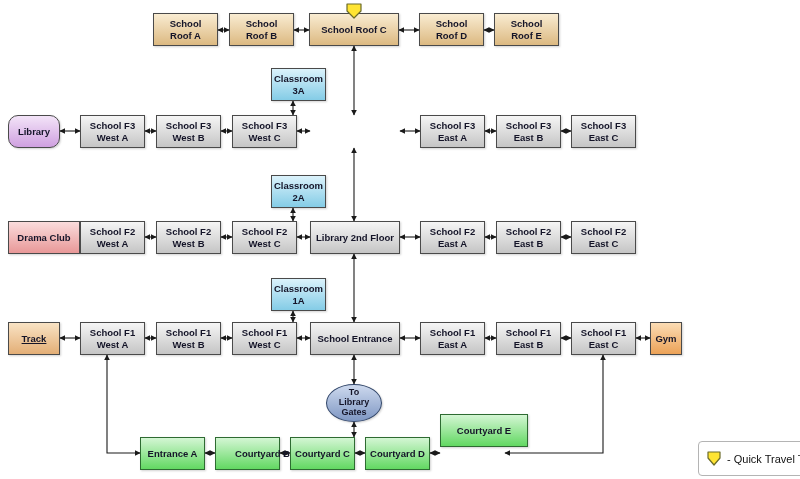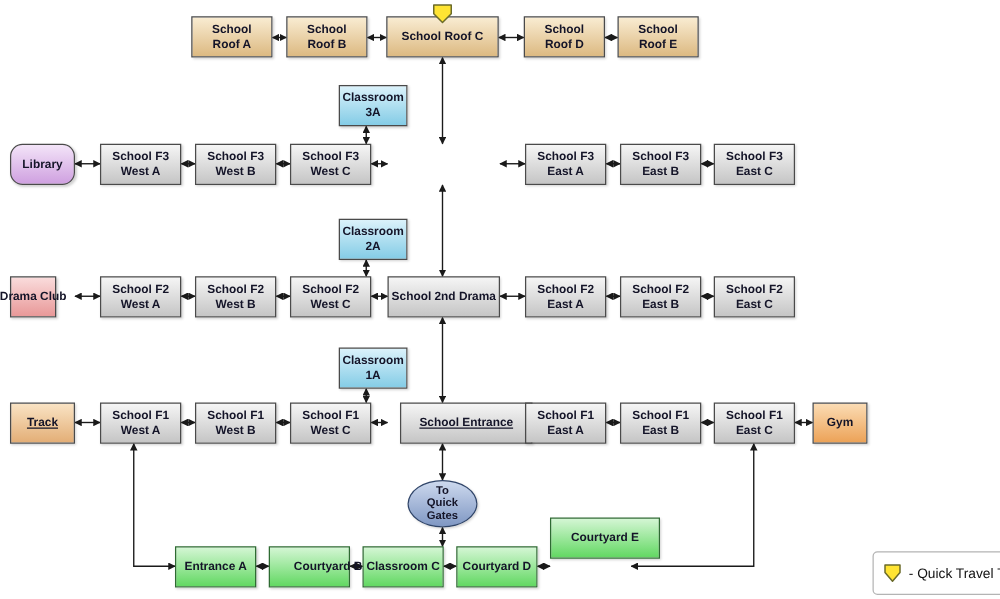--- a/index.html
+++ b/index.html
@@ -167,37 +167,37 @@
 East B</span>
       </div>
       <div class="node" style="left: 571px; top: 115px; width: 65px; height: 33px; background: linear-gradient(rgb(245, 245, 245), rgb(197, 197, 197)); border-color: rgb(74, 74, 74);">
         <span>School F3
 East C</span>
       </div>
       <div class="node" style="left: 271px; top: 175px; width: 55px; height: 33px; background: linear-gradient(rgb(219, 242, 251), rgb(132, 204, 230)); border-color: rgb(74, 74, 74);">
         <span>Classroom
 2A</span>
       </div>
-      <div class="node" style="left: 8px; top: 221px; width: 37px; height: 33px; background: linear-gradient(rgb(250, 220, 220), rgb(232, 152, 152)); border-color: rgb(74, 74, 74);">
+      <div class="node" style="left: 8px; top: 221px; width: 72px; height: 33px; background: linear-gradient(rgb(250, 220, 220), rgb(232, 152, 152)); border-color: rgb(74, 74, 74);">
         <span>Drama Club</span>
       </div>
       <div class="node" style="left: 80px; top: 221px; width: 65px; height: 33px; background: linear-gradient(rgb(245, 245, 245), rgb(197, 197, 197)); border-color: rgb(74, 74, 74);">
         <span>School F2
 West A</span>
       </div>
       <div class="node" style="left: 156px; top: 221px; width: 65px; height: 33px; background: linear-gradient(rgb(245, 245, 245), rgb(197, 197, 197)); border-color: rgb(74, 74, 74);">
         <span>School F2
 West B</span>
       </div>
       <div class="node" style="left: 232px; top: 221px; width: 65px; height: 33px; background: linear-gradient(rgb(245, 245, 245), rgb(197, 197, 197)); border-color: rgb(74, 74, 74);">
         <span>School F2
 West C</span>
       </div>
       <div class="node" style="left: 310px; top: 221px; width: 90px; height: 33px; background: linear-gradient(rgb(245, 245, 245), rgb(197, 197, 197)); border-color: rgb(74, 74, 74);">
-        <span>School 2nd Drama</span>
+        <span>Library 2nd Floor</span>
       </div>
       <div class="node" style="left: 420px; top: 221px; width: 65px; height: 33px; background: linear-gradient(rgb(245, 245, 245), rgb(197, 197, 197)); border-color: rgb(74, 74, 74);">
         <span>School F2
 East A</span>
       </div>
       <div class="node" style="left: 496px; top: 221px; width: 65px; height: 33px; background: linear-gradient(rgb(245, 245, 245), rgb(197, 197, 197)); border-color: rgb(74, 74, 74);">
         <span>School F2
 East B</span>
       </div>
       <div class="node" style="left: 571px; top: 221px; width: 65px; height: 33px; background: linear-gradient(rgb(245, 245, 245), rgb(197, 197, 197)); border-color: rgb(74, 74, 74);">
@@ -216,51 +216,51 @@
 West A</span>
       </div>
       <div class="node" style="left: 156px; top: 322px; width: 65px; height: 33px; background: linear-gradient(rgb(245, 245, 245), rgb(197, 197, 197)); border-color: rgb(74, 74, 74);">
         <span>School F1
 West B</span>
       </div>
       <div class="node" style="left: 232px; top: 322px; width: 65px; height: 33px; background: linear-gradient(rgb(245, 245, 245), rgb(197, 197, 197)); border-color: rgb(74, 74, 74);">
         <span>School F1
 West C</span>
       </div>
-      <div class="node" style="left: 320px; top: 322px; width: 106px; height: 33px; background: linear-gradient(rgb(245, 245, 245), rgb(197, 197, 197)); border-color: rgb(74, 74, 74); text-decoration: underline;">
+      <div class="node" style="left: 310px; top: 322px; width: 90px; height: 33px; background: linear-gradient(rgb(245, 245, 245), rgb(197, 197, 197)); border-color: rgb(74, 74, 74);">
         <span>School Entrance</span>
       </div>
       <div class="node" style="left: 420px; top: 322px; width: 65px; height: 33px; background: linear-gradient(rgb(245, 245, 245), rgb(197, 197, 197)); border-color: rgb(74, 74, 74);">
         <span>School F1
 East A</span>
       </div>
       <div class="node" style="left: 496px; top: 322px; width: 65px; height: 33px; background: linear-gradient(rgb(245, 245, 245), rgb(197, 197, 197)); border-color: rgb(74, 74, 74);">
         <span>School F1
 East B</span>
       </div>
       <div class="node" style="left: 571px; top: 322px; width: 65px; height: 33px; background: linear-gradient(rgb(245, 245, 245), rgb(197, 197, 197)); border-color: rgb(74, 74, 74);">
         <span>School F1
 East C</span>
       </div>
-      <div class="node" style="left: 650px; top: 322px; width: 44px; height: 33px; background: linear-gradient(rgb(251, 220, 180), rgb(236, 162, 87)); border-color: rgb(74, 74, 74); align-items: center;">
+      <div class="node" style="left: 650px; top: 322px; width: 32px; height: 33px; background: linear-gradient(rgb(251, 220, 180), rgb(236, 162, 87)); border-color: rgb(74, 74, 74); align-items: center;">
         <span>Gym</span>
       </div>
       <div class="node ellipse" style="left: 326px; top: 384px; width: 56px; height: 38px; background: linear-gradient(rgb(205, 217, 238), rgb(127, 151, 195)); border-color: rgb(47, 68, 104);">
         <span>To
-Quick
+Library
 Gates</span>
       </div>
       <div class="node" style="left: 140px; top: 437px; width: 65px; height: 33px; background: linear-gradient(rgb(212, 246, 212), rgb(98, 216, 98)); border-color: rgb(46, 107, 50);">
         <span>Entrance A</span>
       </div>
       <div class="node" style="left: 215px; top: 437px; width: 65px; height: 33px; background: linear-gradient(rgb(212, 246, 212), rgb(98, 216, 98)); border-color: rgb(46, 107, 50); padding-left: 30px;">
         <span>Courtyard B</span>
       </div>
       <div class="node" style="left: 290px; top: 437px; width: 65px; height: 33px; background: linear-gradient(rgb(212, 246, 212), rgb(98, 216, 98)); border-color: rgb(46, 107, 50);">
-        <span>Classroom C</span>
+        <span>Courtyard C</span>
       </div>
       <div class="node" style="left: 365px; top: 437px; width: 65px; height: 33px; background: linear-gradient(rgb(212, 246, 212), rgb(98, 216, 98)); border-color: rgb(46, 107, 50);">
         <span>Courtyard D</span>
       </div>
       <div class="node" style="left: 440px; top: 414px; width: 88px; height: 33px; background: linear-gradient(rgb(212, 246, 212), rgb(98, 216, 98)); border-color: rgb(46, 107, 50); justify-content: center;">
         <span>Courtyard E</span>
       </div>
     </div>
 
   <svg id="qt-marker" width="19" height="18" xmlns="http://www.w3.org/2000/svg">

